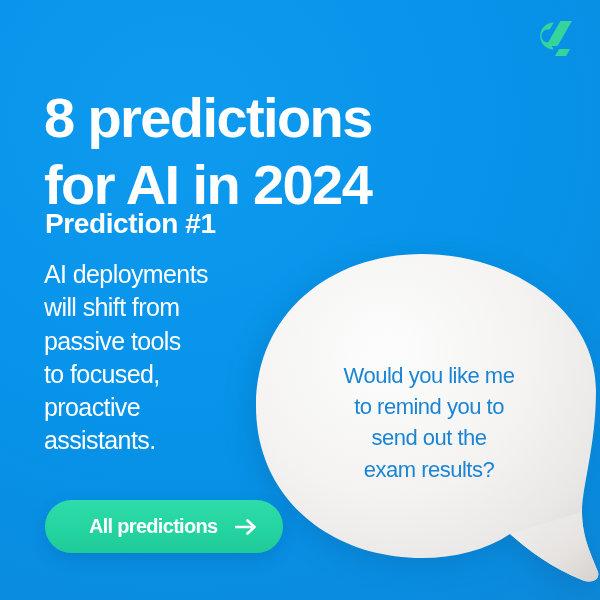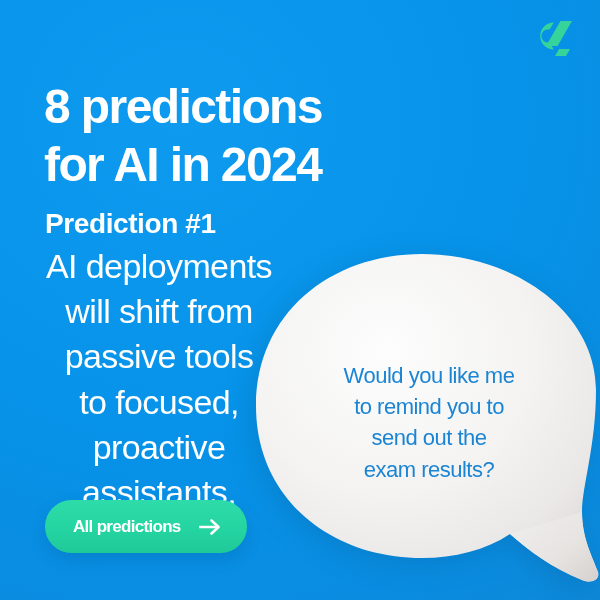--- a/index.html
+++ b/index.html
@@ -29,49 +29,48 @@
     height: 44px;
   }
 
   
   #headline {
     position: absolute;
     left: 44px;
     top: 46px;
     width: 470px;
     color: #ffffff;
-    font-size: 48px;
+    font-size: 56px;
     line-height: 1.20;
     font-weight: 700;
     letter-spacing: -1.6px;
     white-space: pre-line;
   }
 
   
   #pred-label {
     position: absolute;
     left: 45px;
     top: 208px;
     color: #ffffff;
     font-size: 28px;
     font-weight: 700;
     letter-spacing: -0.4px;
   }
   #pred-body {
     position: absolute;
     left: 44px;
-    top: 244px;
+    top: 258px;
     width: 230px;
     color: #ffffff;
-    font-size: 34px;
+    font-size: 25px;
     line-height: 1.33;
     font-weight: 400;
     letter-spacing: -0.6px;
     white-space: pre-line;
-    text-align: center;
   }
 
   
   #bubble-wrap {
     position: absolute;
     left: 252px;
     top: 250px;
     width: 348px;
     height: 350px;
     filter: drop-shadow(-4px 6px 14px rgba(4, 74, 125, 0.22));
@@ -104,24 +103,25 @@
     gap: 18px;
     border: none;
     border-radius: 30px;
     background: linear-gradient(180deg, #2ddca9 0%, #23d3a0 60%, #1fca98 100%);
     box-shadow: 0 6px 16px rgba(3, 70, 120, 0.20);
     cursor: pointer;
     font-family: inherit;
   }
   #cta-label {
     color: #ffffff;
-    font-size: 17px;
+    font-size: 20px;
     font-weight: 700;
     letter-spacing: -0.7px;
     white-space: nowrap;
+    margin-left: 16px;
   }
   #cta-arrow { display: block; width: 22px; height: 18px; }
 </style>
 </head>
 <body>
 
 <div id="card">
 
   <span id="logo">
     <svg viewBox="0 0 52 44" xmlns="http://www.w3.org/2000/svg" aria-hidden="true">

